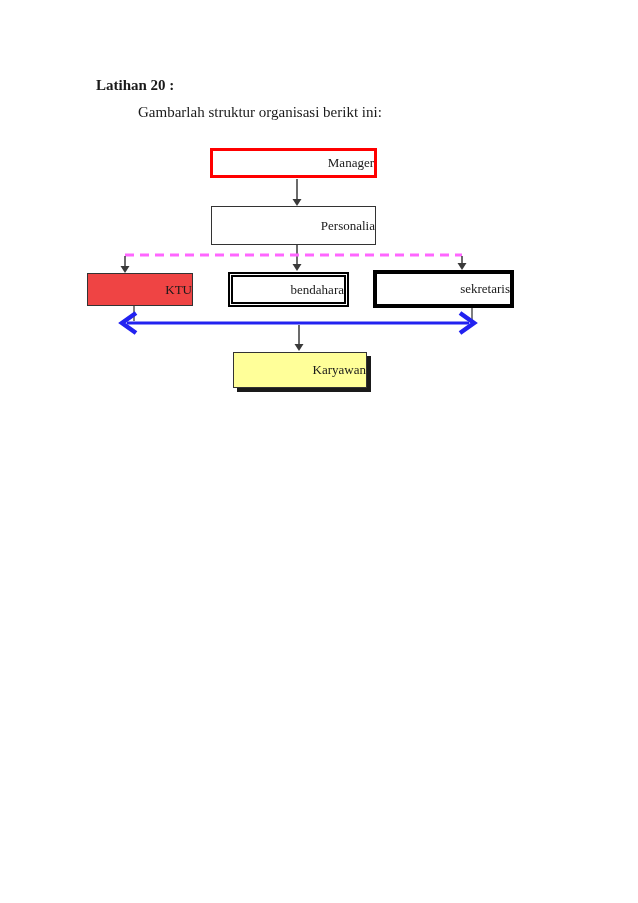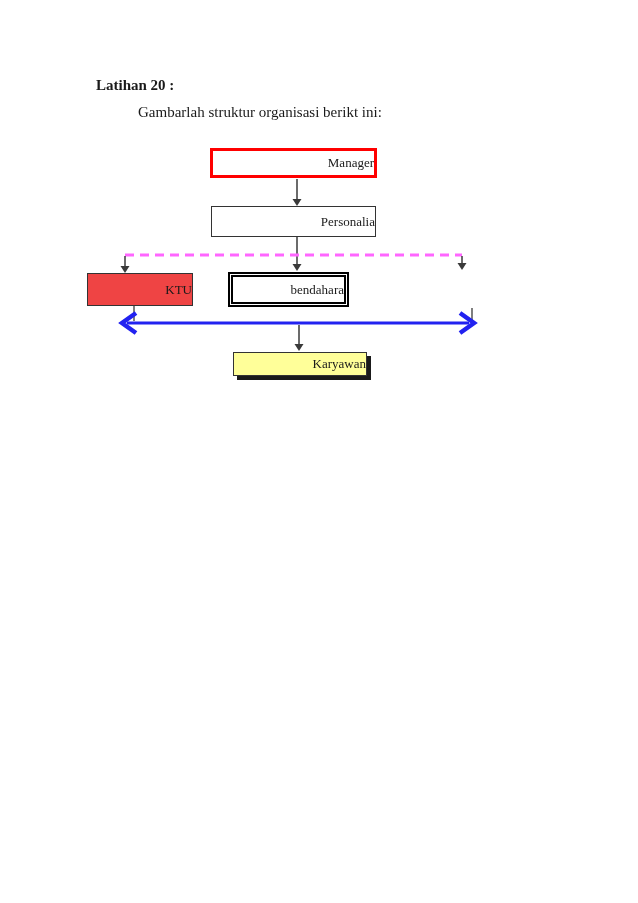--- a/index.html
+++ b/index.html
@@ -48,39 +48,39 @@
     justify-content: flex-end;
     font-size: 13px;
     background: #ffffff;
     text-align: center;
   }
   .node-manager {
     left: 210px; top: 148px; width: 167px; height: 30px;
     border: 3px solid #ff0000;
   }
   .node-personalia {
-    left: 211px; top: 206px; width: 165px; height: 31px;
+    left: 211px; top: 206px; width: 165px; height: 39px;
     border: 1px solid #333333;
     font-family: Liberation Serif, serif;
   }
   .node-ktu {
     left: 87px; top: 273px; width: 106px; height: 33px;
     border: 1px solid #333333;
     background: #ef4444;
   }
   .node-bendahara {
     left: 228px; top: 272px; width: 121px; height: 35px;
     border: 5px double #000000;
   }
   .node-sekretaris {
     left: 373px; top: 270px; width: 141px; height: 38px;
     border: 4px solid #000000;
   }
   .node-karyawan {
-    left: 233px; top: 352px; width: 134px; height: 24px;
+    left: 233px; top: 352px; width: 134px; height: 36px;
     border: 1px solid #333333;
     background: #ffff99;
     box-shadow: 4px 4px 0 0 #1a1a1a;
   }
 </style>
 </head>
 <body>
 
 <div class="page">
 
@@ -137,18 +137,21 @@
   </div>
 
   <div class="node node-ktu">
     <span>KTU</span>
   </div>
 
   <div class="node node-bendahara">
     <span>bendahara</span>
   </div>
 
+  <div class="node node-sekretaris">
+    <span>sekretaris</span>
+  </div>
 
   <div class="node node-karyawan">
     <span>Karyawan</span>
   </div>
 
 </div>
 
 </body></html>

